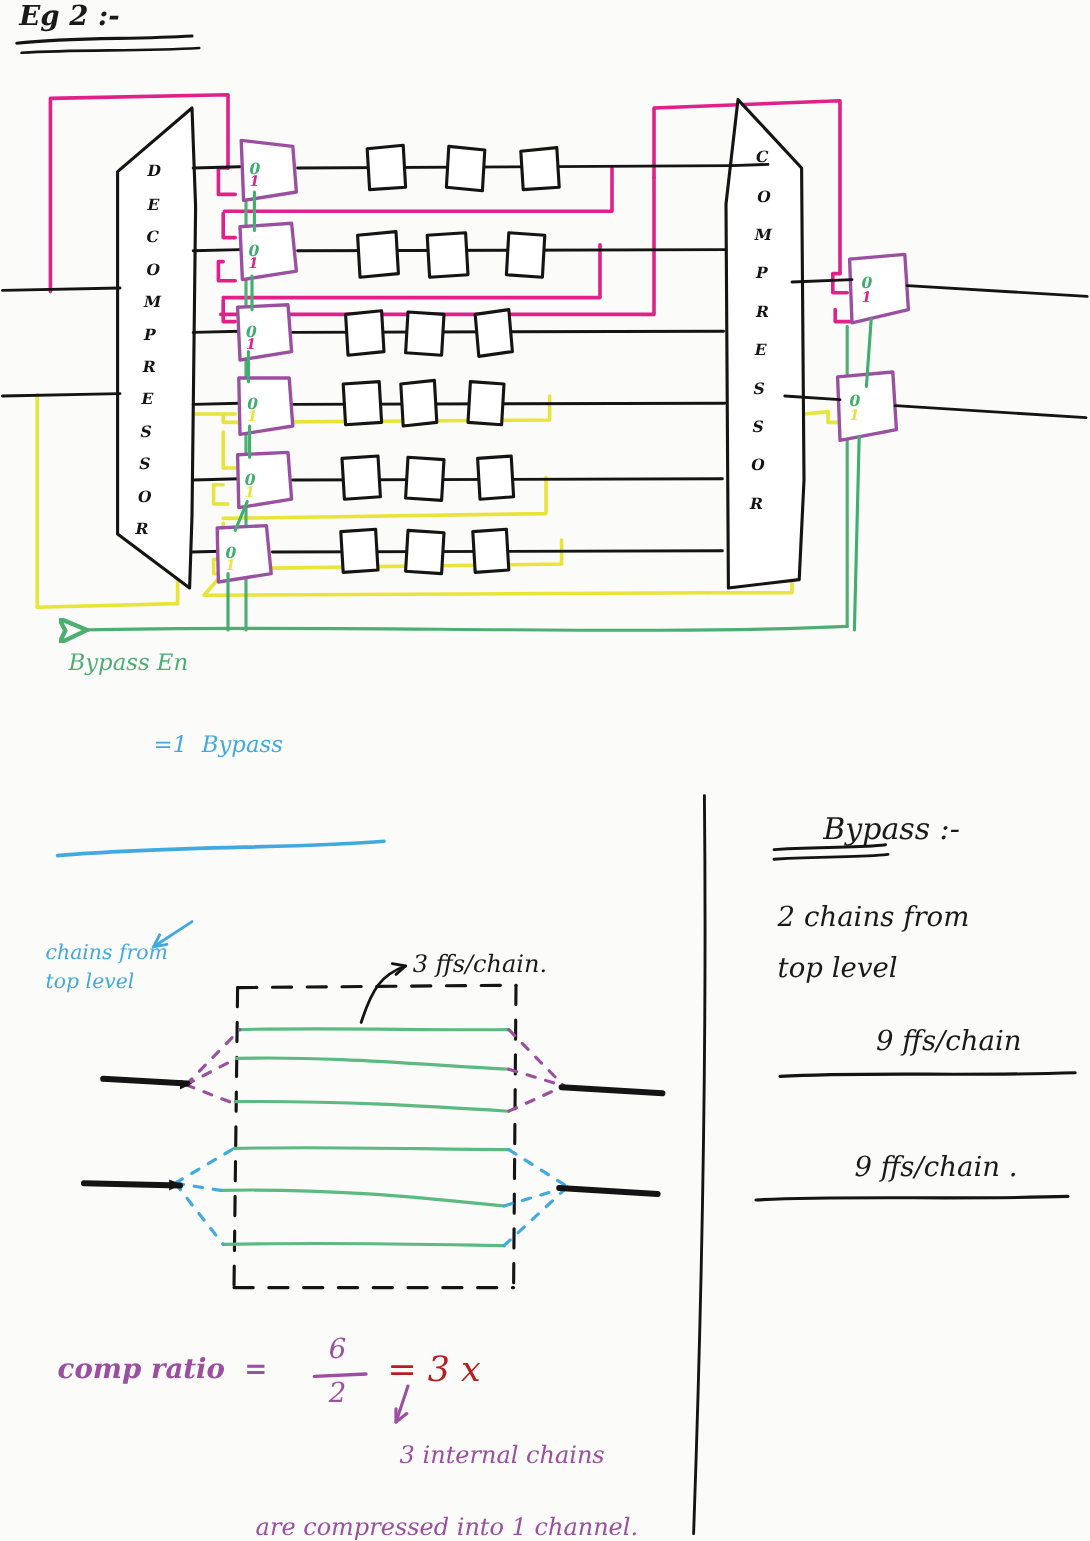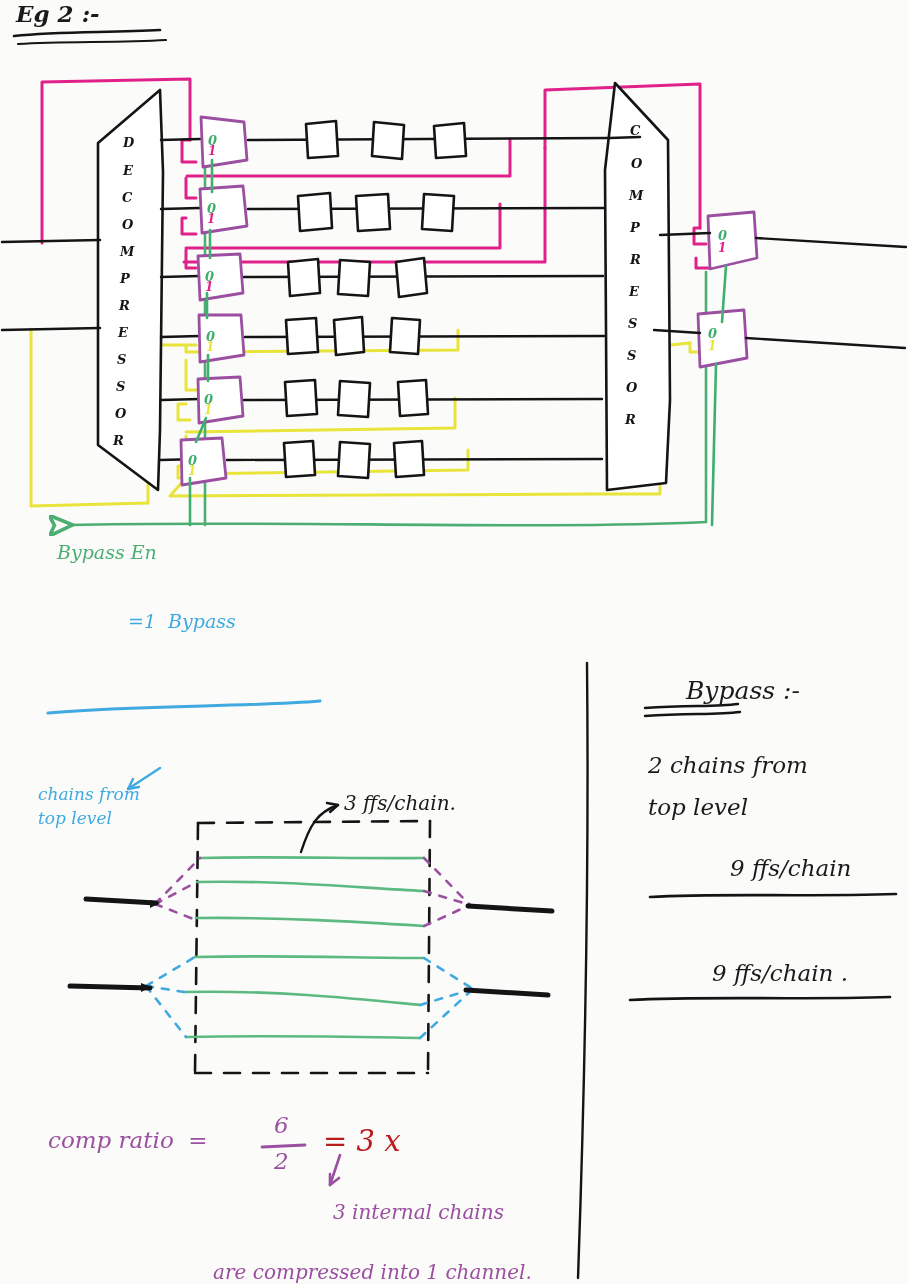--- a/index.html
+++ b/index.html
@@ -269,21 +269,21 @@
     </g>
 
     <path d="M650,897 C720,893 800,897 896,894" stroke="#141414" stroke-width="2.6" fill="none" stroke-linecap="round"></path>
     <path d="M630,1000 C700,996 800,1000 890,997" stroke="#141414" stroke-width="2.6" fill="none" stroke-linecap="round"></path>
   </svg>
 
   <div class="txt" style="left:38px;top:784px;font-size:17px;color:#3fa9e0;">chains from</div>
   <div class="txt" style="left:38px;top:808px;font-size:17px;color:#3fa9e0;">top level</div>
   <div class="txt" style="left:344px;top:791px;font-size:20px;">3 ffs/chain.</div>
 
-  <div class="txt" style="left:48px;top:1127px;font-size:23px;color:#9b4fa0;">comp ratio  =</div>
+  <div class="txt" style="left:48px;top:1127px;font-size:23px;color:#9b4fa0;font-weight:bold;">comp ratio  =</div>
   <div class="txt" style="left:274px;top:1112px;font-size:23px;color:#9b4fa0;">6</div>
   <div class="txt" style="left:274px;top:1148px;font-size:23px;color:#9b4fa0;">2</div>
   <div class="txt" style="left:323px;top:1124px;font-size:29px;color:#b91c1c;">= 3 x</div>
   <div class="txt" style="left:288px;top:1200px;font-size:20px;color:#9b4fa0;margin-left:45px;">3 internal chains</div>
   <div class="txt" style="left:213px;top:1230px;font-size:20px;color:#9b4fa0;margin-top:30px;">are compressed into 1 channel.</div>
 
   <div class="txt" style="left:645px;top:676px;font-size:25px;margin-left:41px;">Bypass :-</div>
   <div class="txt" style="left:648px;top:752px;font-size:23px;">2 chains from</div>
   <div class="txt" style="left:648px;top:794px;font-size:23px;">top level</div>
   <div class="txt" style="left:730px;top:855px;font-size:23px;">9 ffs/chain</div>

